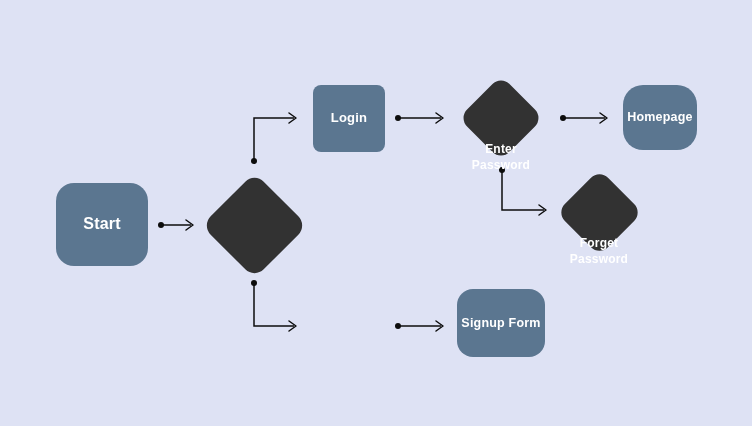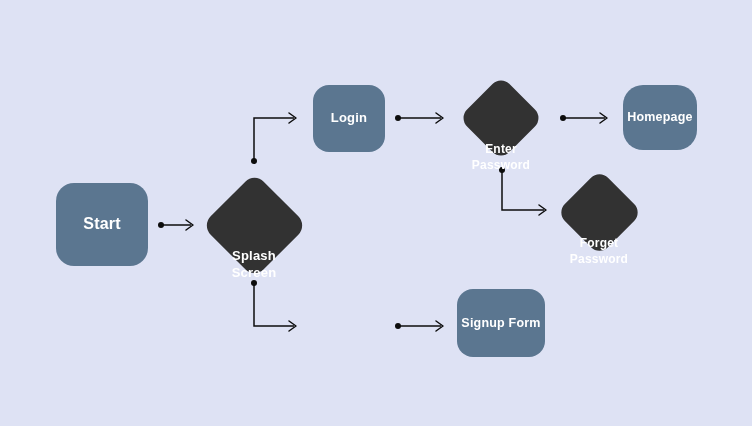--- a/index.html
+++ b/index.html
@@ -45,21 +45,21 @@
     justify-content: center;
     background: var(--node);
     color: var(--text);
     font-weight: 700;
     text-align: center;
     line-height: 1.3;
     letter-spacing: 0.2px;
     box-sizing: border-box;
   }
   #node-start       { left: 56px;  top: 183px; width: 92px; height: 83px; border-radius: 18px; font-size: 16px; }
-  #node-login       { left: 313px; top: 85px;  width: 72px; height: 67px; border-radius: 16px; font-size: 13px; }
+  #node-login       { left: 313px; top: 85px;  width: 72px; height: 67px; border-radius: 8px; font-size: 13px; }
   #node-homepage    { left: 623px; top: 85px;  width: 74px; height: 65px; border-radius: 20px; font-size: 12.5px; }
   #node-sign-up     { left: 310px; top: 289px; width: 74px; height: 68px; border-radius: 16px; font-size: 13px; }
   #node-signup-form { left: 457px; top: 289px; width: 88px; height: 68px; border-radius: 16px; font-size: 12.5px; padding: 0 0; }
 
   .diamond-shape {
     position: absolute;
     background: var(--decision);
     transform: rotate(45deg);
   }
   #diamond-splash-screen   { left: 216.5px; top: 187.5px; width: 75px; height: 75px; border-radius: 13px; }
@@ -141,21 +141,20 @@
   <div class="node" id="node-homepage">
     <span>Homepage</span>
   </div>
 
 
   <div class="node" id="node-signup-form">
     <span>Signup Form</span>
   </div>
 
   <div class="diamond-shape" id="diamond-splash-screen"></div>
-  <div class="diamond-label" id="label-splash-screen">Splash Screen</div>
 
   <div class="diamond-shape" id="diamond-enter-password"></div>
   <div class="diamond-label" id="label-enter-password">Enter Password</div>
 
   <div class="diamond-shape" id="diamond-forget-password"></div>
   <div class="diamond-label" id="label-forget-password">Forget Password</div>
 
 </div>
 
 </body></html>

